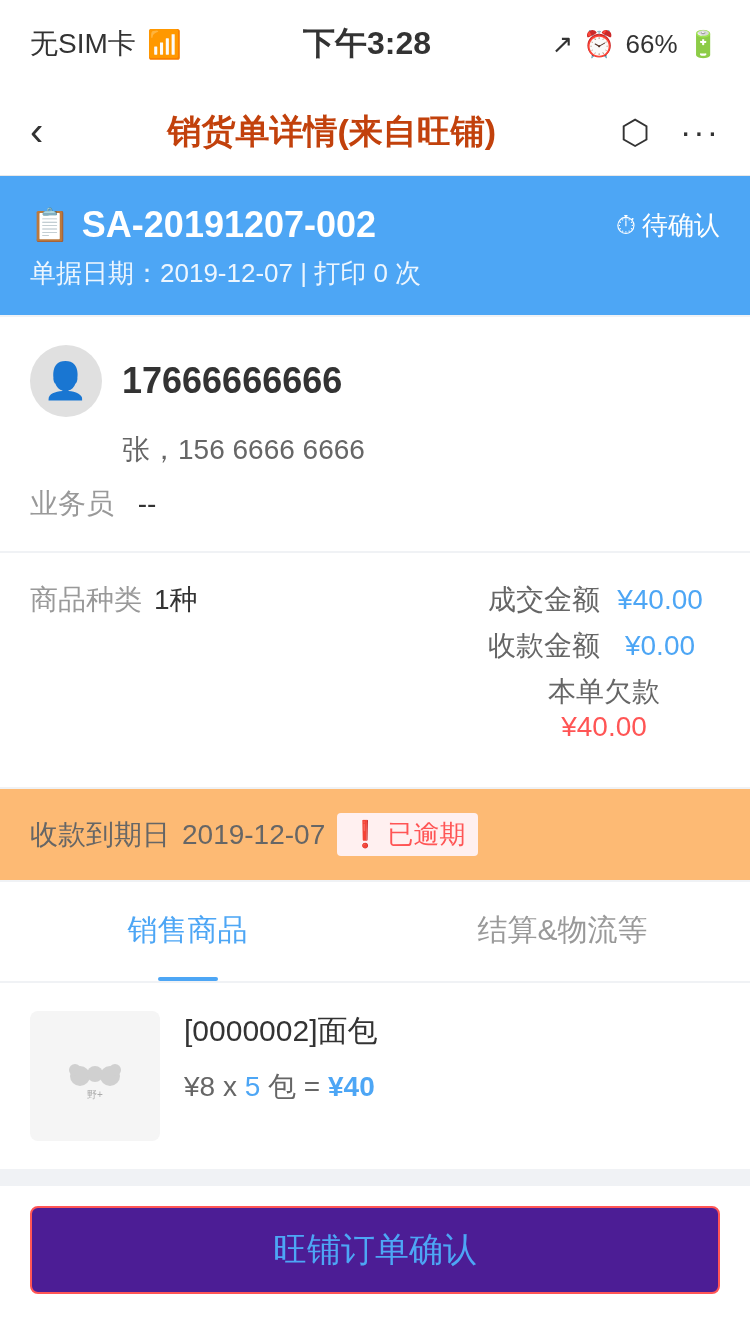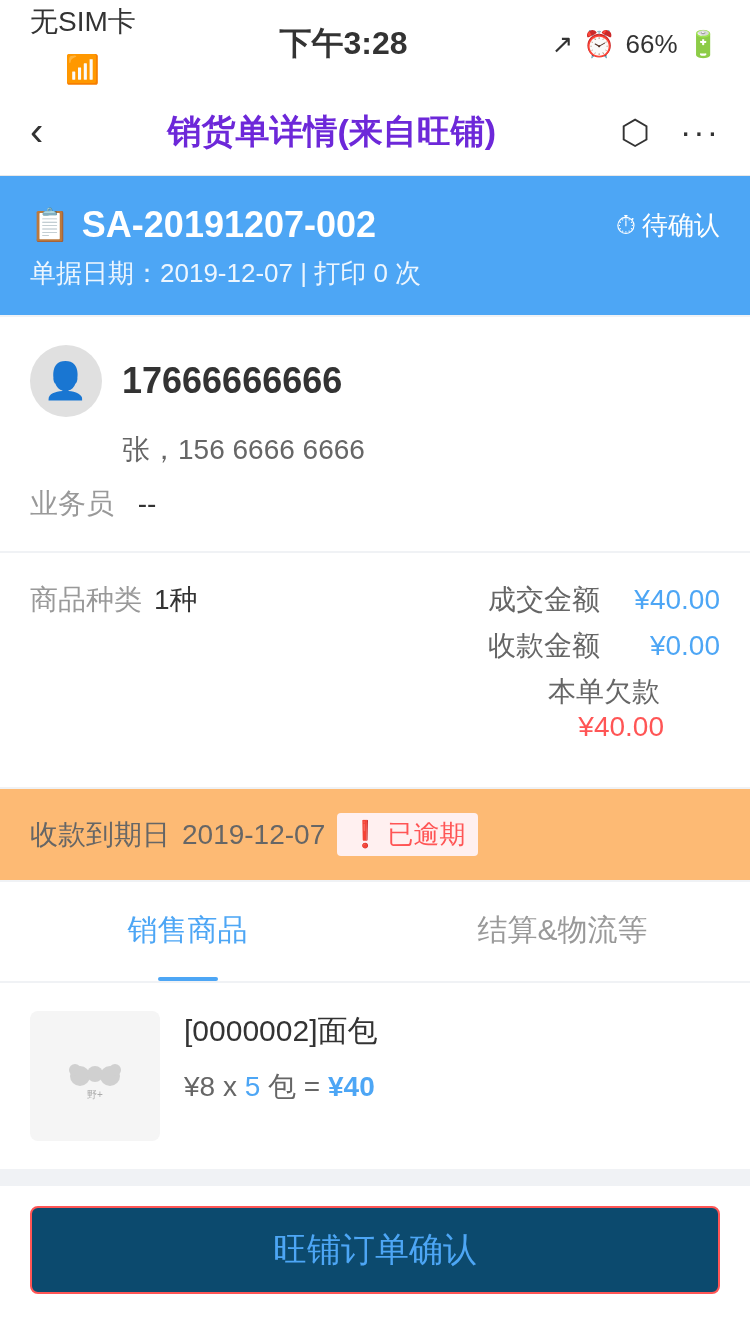--- a/index.html
+++ b/index.html
@@ -17,38 +17,38 @@
     .status-bar {
       display: flex;
       justify-content: space-between;
       align-items: center;
       padding: 0 30px;
       height: 88px;
       background: #fff;
       font-size: 28px;
       font-weight: 500;
     }
-    .status-bar-left { display: flex; align-items: center; gap: 12px; flex-direction: column; }
+    .status-bar-left { display: flex; align-items: center; gap: 12px; }
     .status-bar-center { font-size: 32px; font-weight: 600; }
     .status-bar-right { display: flex; align-items: center; gap: 10px; font-size: 26px; }
 
     
     .nav-bar {
       display: flex;
       align-items: center;
       justify-content: space-between;
       height: 88px;
       background: #fff;
       padding: 0 30px;
       border-bottom: 1px solid #e8e8e8;
     }
     .nav-title {
       font-size: 34px;
       font-weight: 600;
-      color: #6d28d9;
+      color: #c2410c;
     }
     .nav-right { display: flex; align-items: center; gap: 30px; }
 
     
     .header-card {
       background: #4da6f5;
       padding: 28px 30px 24px;
       margin-bottom: 2px;
     }
     .header-card-top {
@@ -137,21 +137,21 @@
     .summary-right { text-align: right; }
     .summary-row {
       display: flex;
       justify-content: flex-end;
       align-items: center;
       margin-bottom: 8px;
       font-size: 28px;
     }
     .summary-row:last-child { margin-bottom: 16px; flex-direction: column; }
     .amount-label { color: #666; }
-    .amount-value { color: #4da6f5; font-weight: 500; min-width: 120px; text-align: right; }
+    .amount-value { color: #4da6f5; font-weight: 500; min-width: 120px; text-align: center; }
     .amount-value.red { color: #f55; }
 
     
     .due-card {
       background: #fdba74;
       padding: 24px 30px;
       margin-bottom: 2px;
       display: flex;
       align-items: center;
       gap: 12px;
@@ -379,16 +379,16 @@
       <span>包</span>
       <span> = </span>
       <span class="total">¥40</span>
     </div>
   </div>
 </div>
 
 <div class="empty-area" style="height: 250px; background: #f0f2f5;"></div>
 
 <div class="bottom-bar">
-  <button class="confirm-btn" style="border: 2px solid #f55; color: #4da6f5; background: #0c4a6e;">
+  <button class="confirm-btn" style="border: 2px solid #f55; color: #4da6f5; background: #4c1d95;">
     <span>旺铺订单确认</span>
   </button>
 </div>
 
 </body></html>

